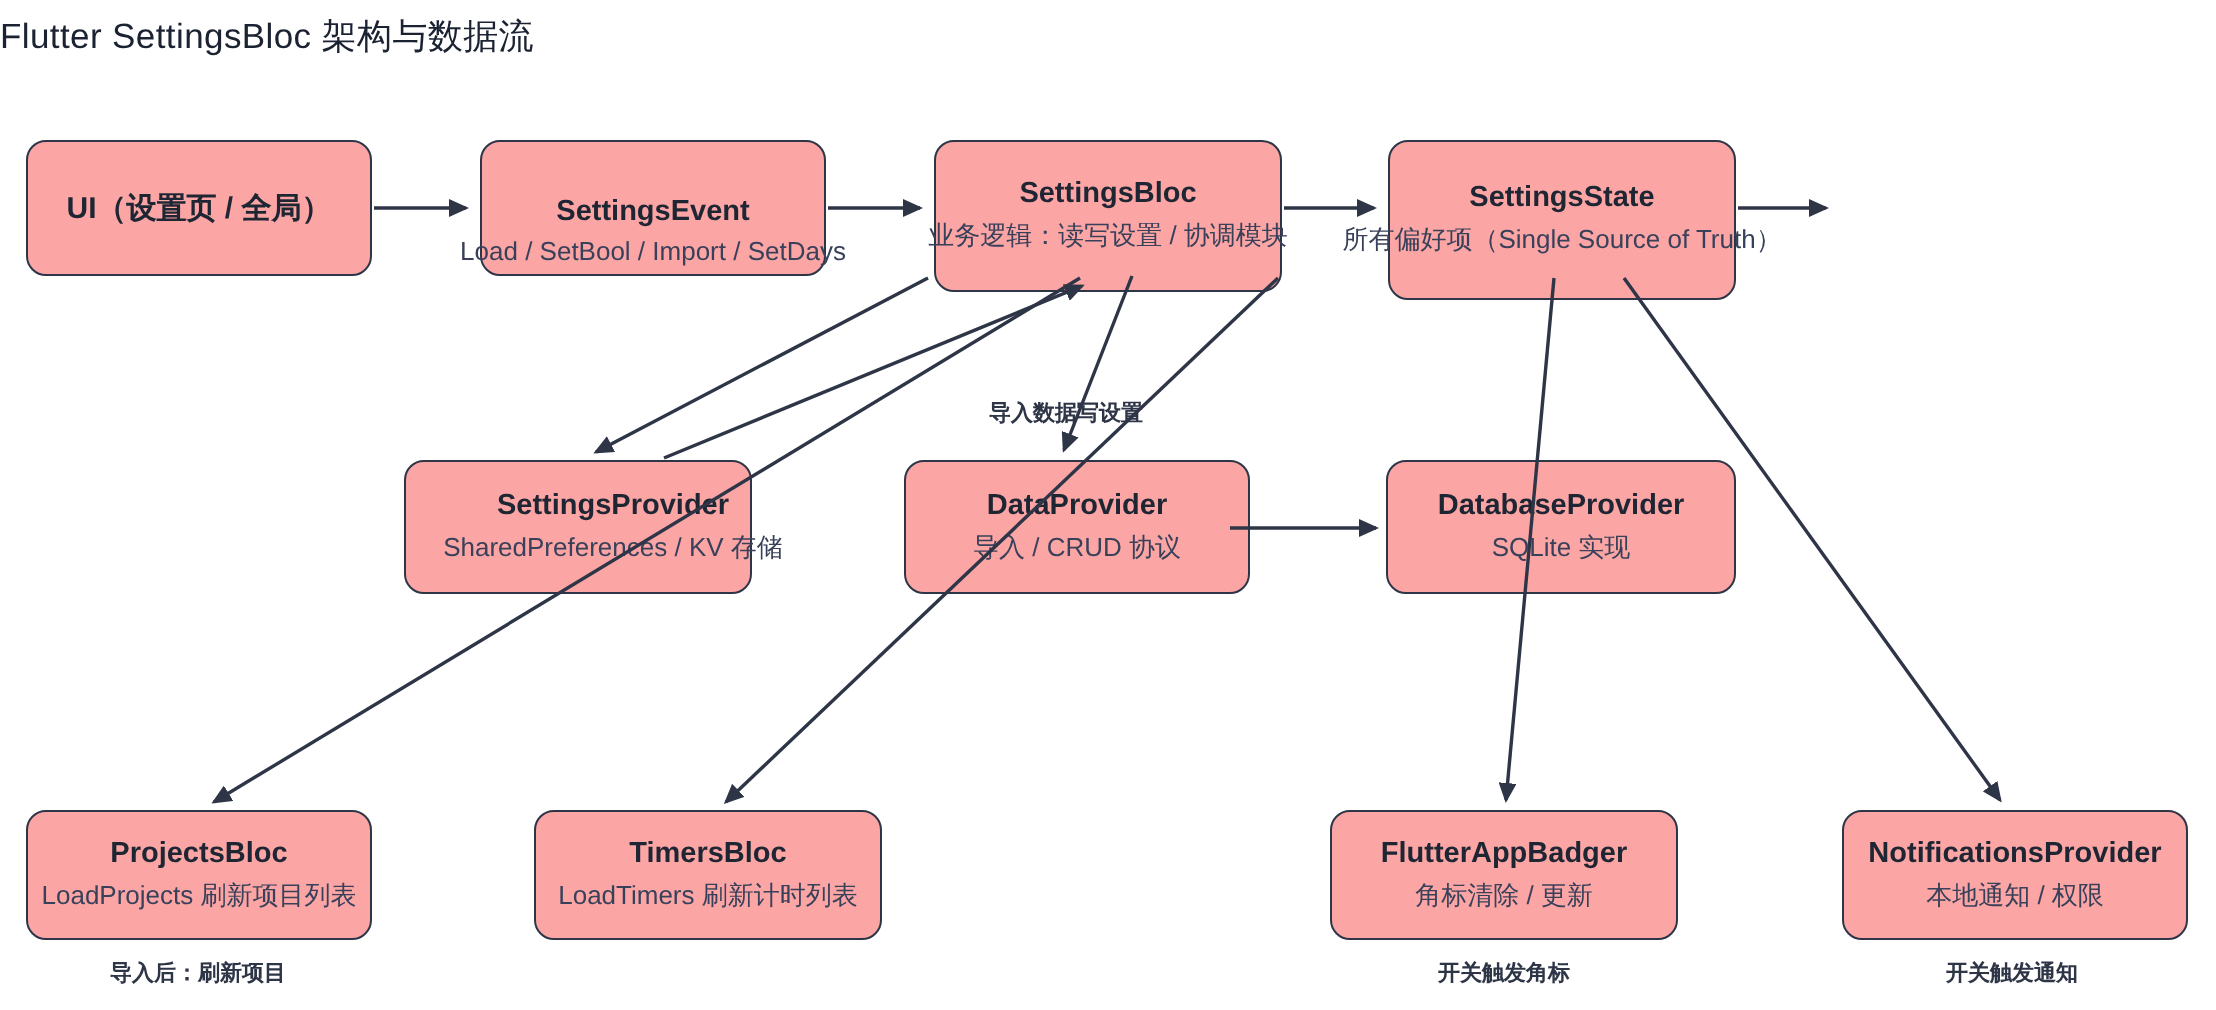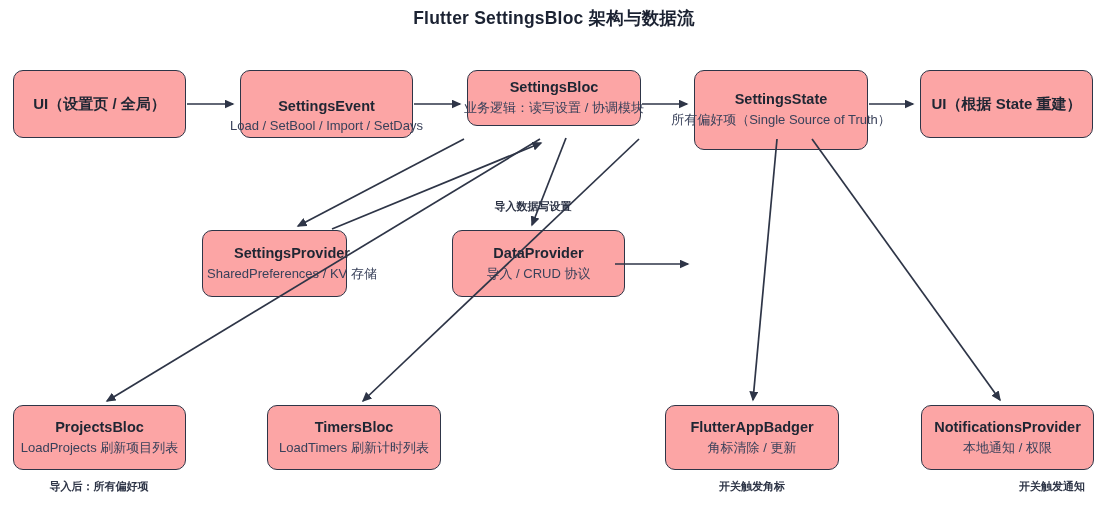--- a/index.html
+++ b/index.html
@@ -6,22 +6,21 @@
   #canvas{
     position:relative;
     width:1108px;height:505px;
     background:#ffffff;
     font-family:"Liberation Sans","DejaVu Sans",sans-serif;
     color:#1f2633;
     overflow:hidden;
   }
   .diagram-title{
     position:absolute;left:0;top:6px;width:1108px;
-    text-align:center;
-    font-size:17.5px;font-weight:bold;color:#1b2232;
+    font-size:17.5px;font-weight:normal;color:#1b2232;
     letter-spacing:.2px;
   }
   .node{
     position:absolute;
     box-sizing:border-box;
     border:1.8px solid #2e3547;
     border-radius:10px;
     background:#fca5a5;
     display:flex;flex-direction:column;
     align-items:center;justify-content:center;
@@ -53,63 +52,64 @@
 
   <div class="diagram-title">Flutter SettingsBloc 架构与数据流</div>
 
   <div class="node single" style="left:13px;top:70px;width:173px;height:68px;">
     <div class="t">UI（设置页 / 全局）</div>
   </div>
   <div class="node" style="left:240px;top:70px;width:173px;height:68px;justify-content:flex-end;">
     <div class="t">SettingsEvent</div>
     <div class="s">Load / SetBool / Import / SetDays</div>
   </div>
-  <div class="node" style="left:467px;top:70px;width:174px;height:56px;">
+  <div class="node" style="left:467px;top:70px;width:174px;height:76px;">
     <div class="t">SettingsBloc</div>
     <div class="s">业务逻辑：读写设置 / 协调模块</div>
   </div>
   <div class="node" style="left:694px;top:70px;width:174px;height:80px;align-items:center;">
     <div class="t">SettingsState</div>
     <div class="s">所有偏好项（Single Source of Truth）</div>
   </div>
-  <div class="node single" style="left:920px;top:70px;width:173px;height:68px;">
-    <div class="t">UI（根据 State 重建）</div>
-  </div>
 
-  <div class="node" style="left:202px;top:230px;width:145px;height:67px;padding-left:41px;">
+  <div class="node" style="left:202px;top:230px;width:174px;height:67px;padding-left:41px;">
     <div class="t">SettingsProvider</div>
     <div class="s">SharedPreferences / KV 存储</div>
   </div>
   <div class="node" style="left:441px;top:230px;width:173px;height:67px;margin-left:11px;">
     <div class="t">DataProvider</div>
     <div class="s">导入 / CRUD 协议</div>
+  </div>
+  <div class="node" style="left:693px;top:230px;width:175px;height:67px;">
+    <div class="t">DatabaseProvider</div>
+    <div class="s">SQLite 实现</div>
   </div>
 
   <div class="node" style="left:267px;top:405px;width:174px;height:65px;">
     <div class="t">TimersBloc</div>
     <div class="s">LoadTimers 刷新计时列表</div>
   </div>
   <div class="node" style="left:13px;top:405px;width:173px;height:65px;">
     <div class="t">ProjectsBloc</div>
     <div class="s">LoadProjects 刷新项目列表</div>
   </div>
   <div class="node" style="left:665px;top:405px;width:174px;height:65px;">
     <div class="t">FlutterAppBadger</div>
     <div class="s">角标清除 / 更新</div>
   </div>
   <div class="node" style="left:921px;top:405px;width:173px;height:65px;">
     <div class="t">NotificationsProvider</div>
     <div class="s">本地通知 / 权限</div>
   </div>
 
   <div class="edge-label" style="left:533px;top:199px;">导入数据写设置</div>
-  <div class="edge-label" style="left:99px;top:479px;">导入后：所有偏好项</div>
+  <div class="edge-label" style="left:99px;top:479px;">导入后：刷新项目</div>
   <div class="edge-label" style="left:368px;top:479px;margin-top:40px;">导入后：刷新计时</div>
   <div class="edge-label" style="left:752px;top:479px;">开关触发角标</div>
-  <div class="edge-label" style="left:1052px;top:479px;">开关触发通知</div>
+  <div class="edge-label" style="left:1006px;top:479px;">开关触发通知</div>
 
   <svg class="wires" width="1108" height="505" viewBox="0 0 1108 505">
     <defs>
       <marker id="arrow" markerWidth="11" markerHeight="9" refX="8.5" refY="4.5" orient="auto" markerUnits="userSpaceOnUse">
         <path d="M0,0 L10,4.5 L0,9 z" fill="#2e3547"></path>
       </marker>
     </defs>
     <g stroke="#2e3547" stroke-width="1.7" fill="none">
 
       <line x1="187" y1="104" x2="233" y2="104" marker-end="url(#arrow)"></line>

